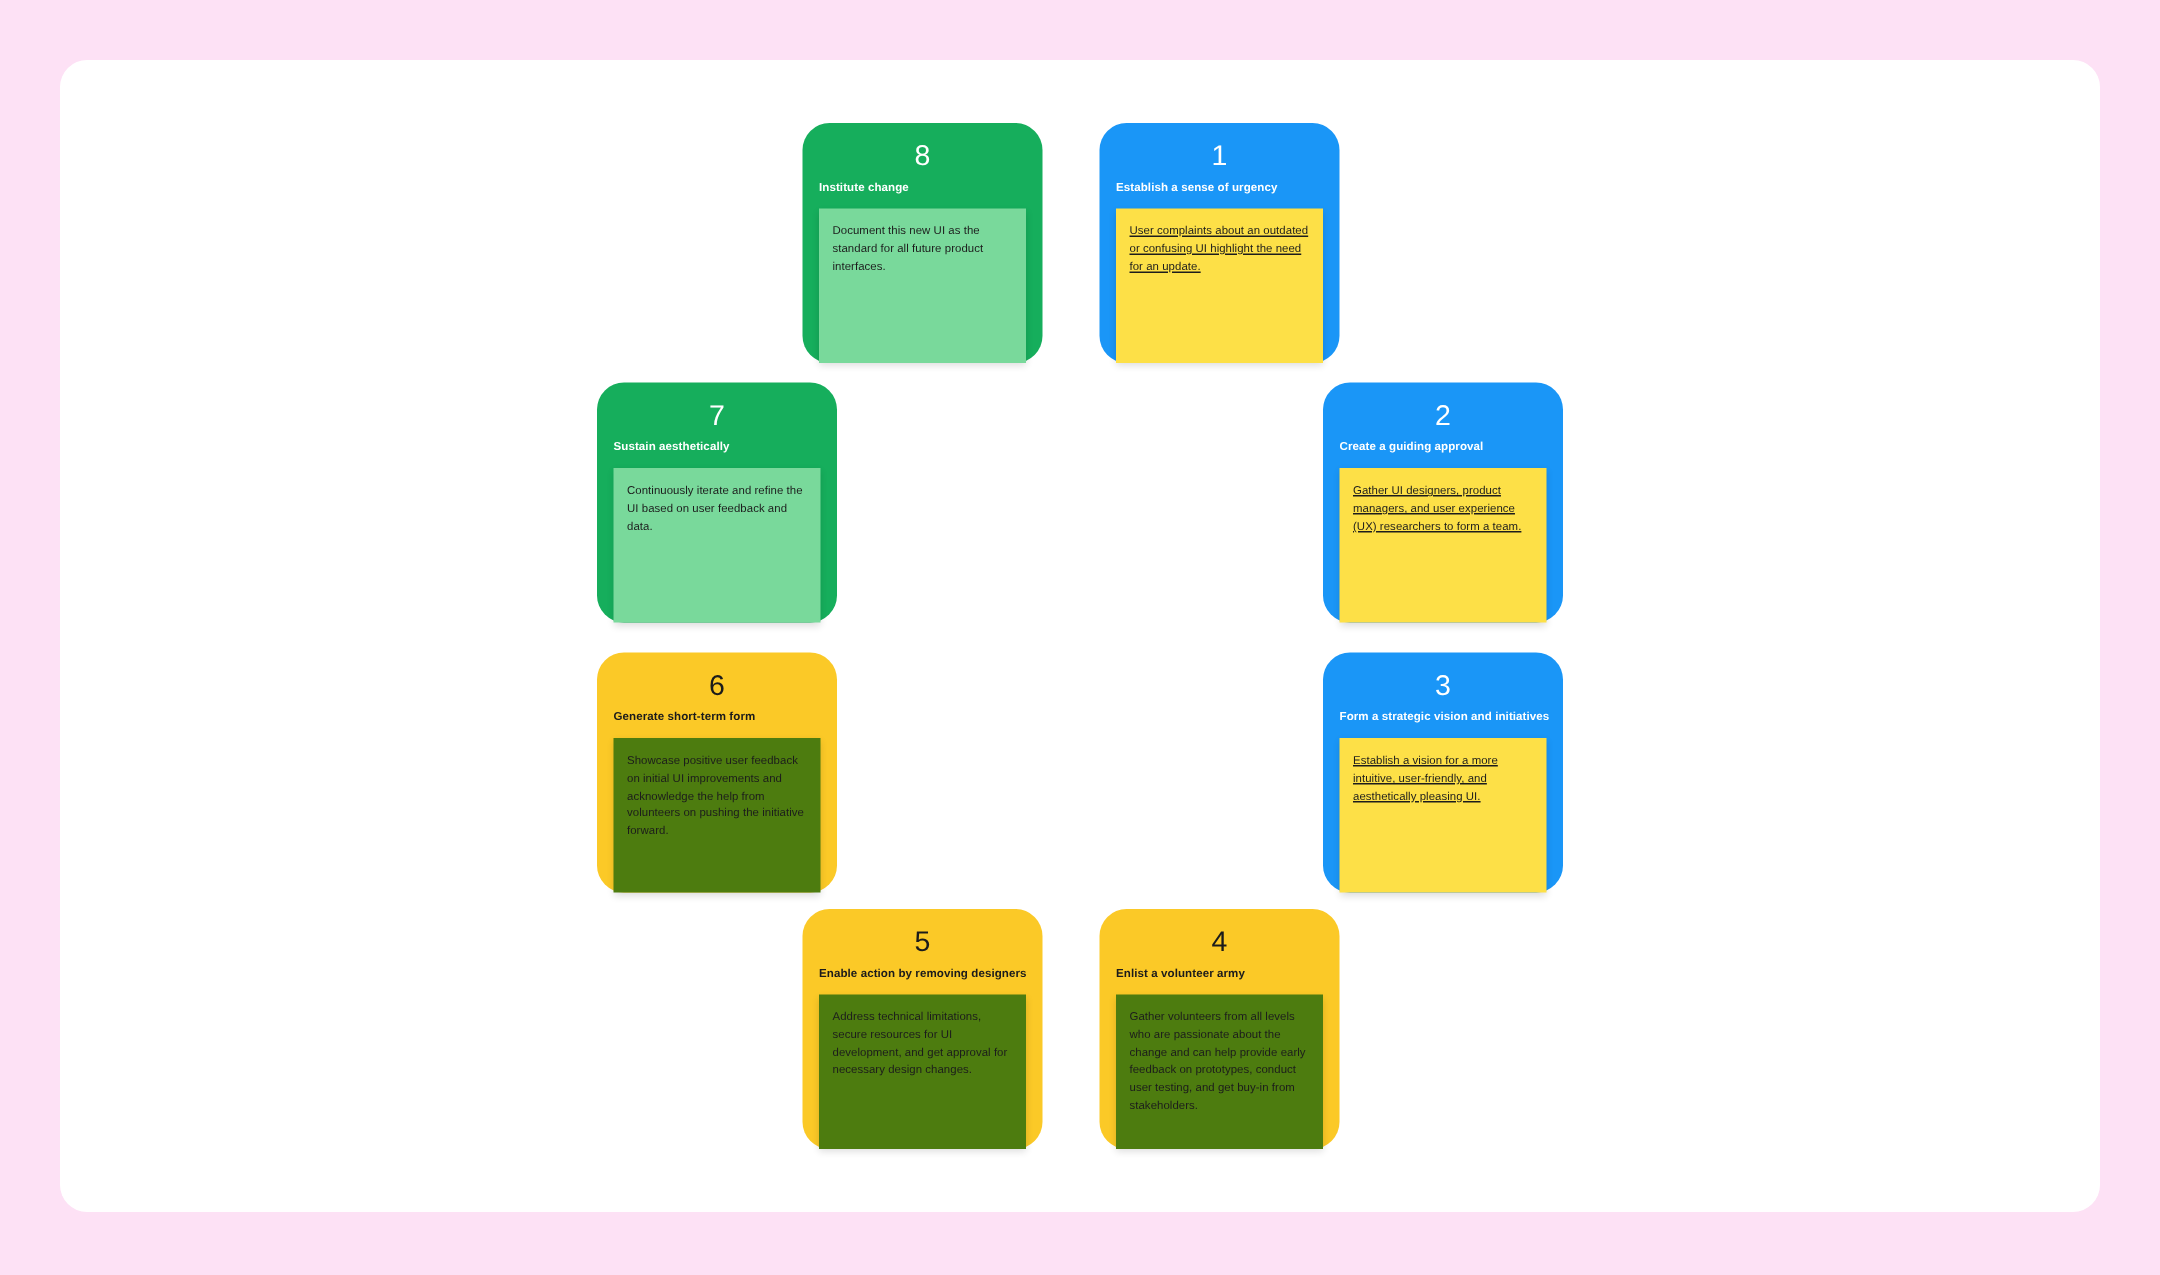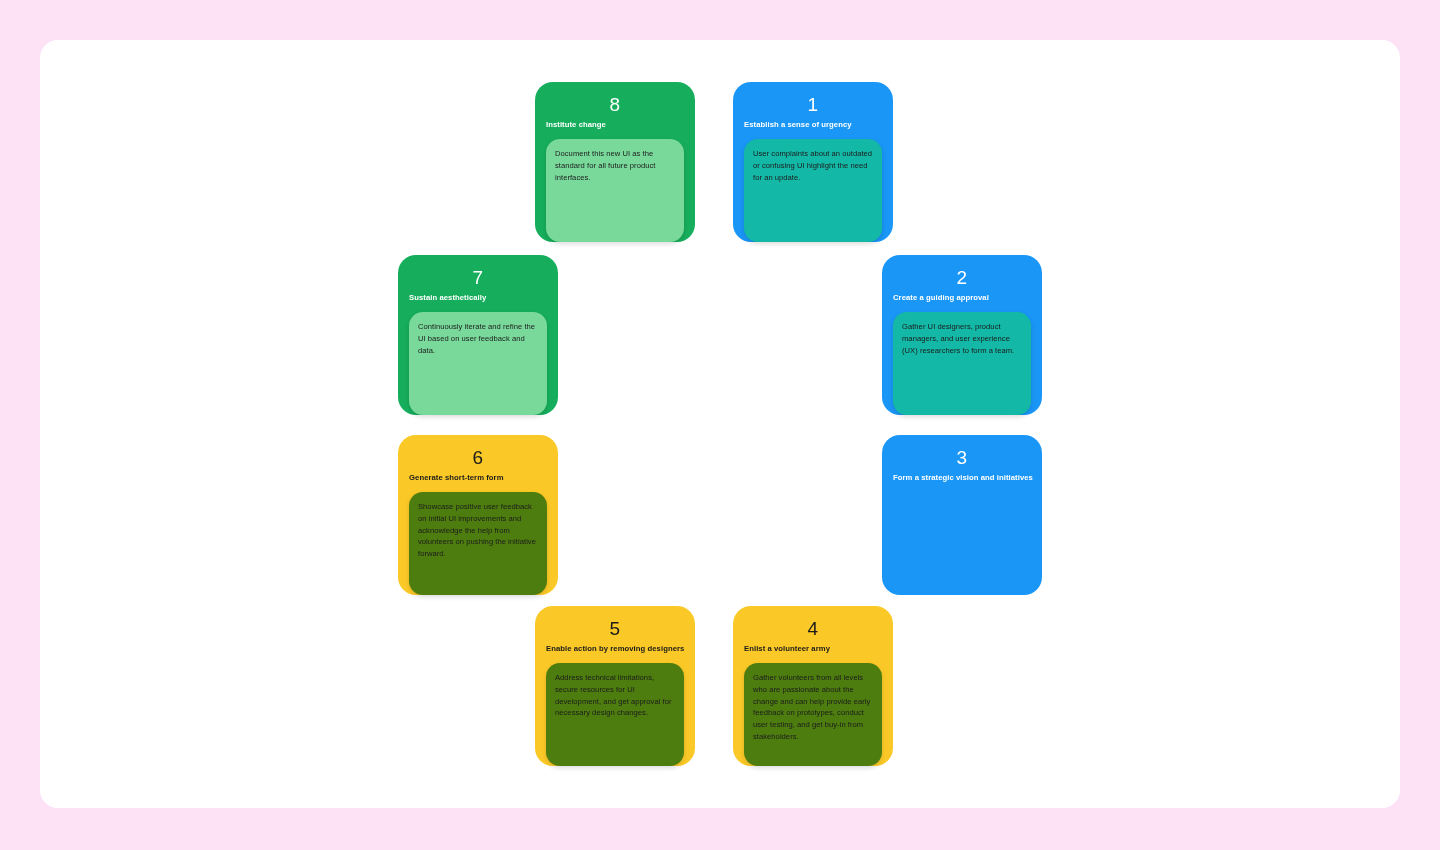--- a/index.html
+++ b/index.html
@@ -60,41 +60,41 @@
     font-weight:700;
     line-height:11px;
     margin-top:3px;
     letter-spacing:0.06px;
     white-space:nowrap;
   }
 
   .step-body {
     margin-top:9px;
     flex:1;
-    border-radius:14px;
+    border-radius:0;
     padding:9px 9px 8px 9px;
     font-size:7.6px;
     line-height:11.8px;
     letter-spacing:0.04px;
     color:#1c1c1c;
     box-shadow:0 2px 5px rgba(0,0,0,0.14);
     overflow:hidden;
   }
 
   
   .theme-green { background:#16ae5c; }
   .theme-green .step-number,
   .theme-green .step-title { color:#ffffff; }
   .theme-green .step-body { background:#79d99b; }
 
   
   .theme-blue { background:#1a96f7; }
   .theme-blue .step-number,
   .theme-blue .step-title { color:#ffffff; }
-  .theme-blue .step-body { background:#14b8a6; }
+  .theme-blue .step-body { background:#fde047;text-decoration:underline; }
 
   
   .theme-yellow { background:#fbc927; }
   .theme-yellow .step-number,
   .theme-yellow .step-title { color:#1b1b1b; }
   .theme-yellow .step-body { background:#4d7c0f; }
 </style>
 </head>
 <body>
 
@@ -107,20 +107,21 @@
       <div class="step-body">User complaints about an outdated or confusing UI highlight the need for an update.</div>
     </div>
     <div class="step-card theme-blue" style="left: 882px; top: 255px;">
       <div class="step-number">2</div>
       <div class="step-title">Create a guiding approval</div>
       <div class="step-body">Gather UI designers, product managers, and user experience (UX) researchers to form a team.</div>
     </div>
     <div class="step-card theme-blue" style="left: 882px; top: 435px;">
       <div class="step-number">3</div>
       <div class="step-title">Form a strategic vision and initiatives</div>
+      <div class="step-body">Establish a vision for a more intuitive, user-friendly, and aesthetically pleasing UI.</div>
     </div>
     <div class="step-card theme-yellow" style="left: 733px; top: 606px;">
       <div class="step-number">4</div>
       <div class="step-title">Enlist a volunteer army</div>
       <div class="step-body">Gather volunteers from all levels who are passionate about the change and can help provide early feedback on prototypes, conduct user testing, and get buy-in from stakeholders.</div>
     </div>
     <div class="step-card theme-yellow" style="left: 535px; top: 606px;">
       <div class="step-number">5</div>
       <div class="step-title">Enable action by removing designers</div>
       <div class="step-body">Address technical limitations, secure resources for UI development, and get approval for necessary design changes.</div>

